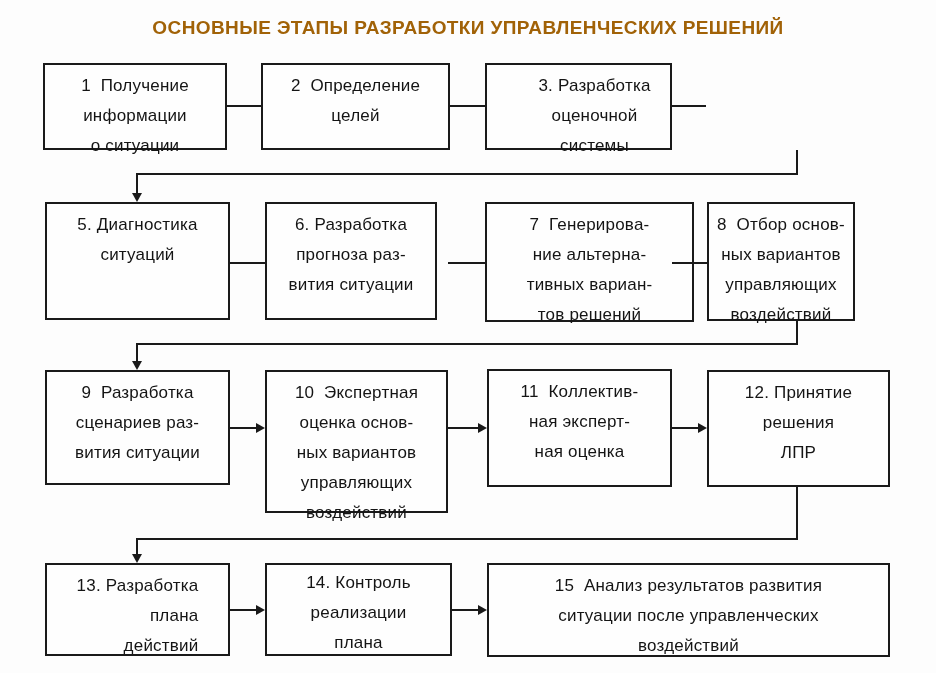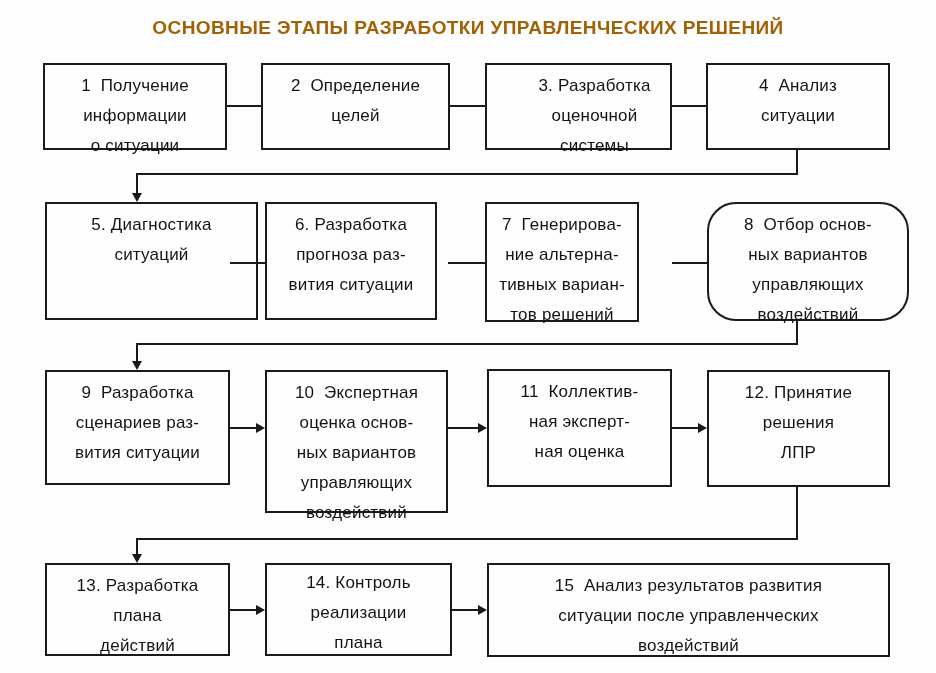--- a/index.html
+++ b/index.html
@@ -19,29 +19,29 @@
   }
   .box-text{
     white-space:pre-line;font-size:17px;line-height:30px;padding-top:6px;
     letter-spacing:0.2px;
   }
   
   .b1{left:43px;top:63px;width:184px;height:87px;}
   .b2{left:261px;top:63px;width:189px;height:87px;}
   .b3{left:485px;top:63px;width:187px;height:87px;padding-left:32px;}
   .b4{left:706px;top:63px;width:184px;height:87px;}
-  .b5{left:45px;top:202px;width:213px;height:118px;}
+  .b5{left:45px;top:202px;width:185px;height:118px;}
   .b6{left:265px;top:202px;width:172px;height:118px;}
-  .b7{left:485px;top:202px;width:154px;height:120px;}
-  .b8{left:707px;top:202px;width:202px;height:119px;border-radius:29px;}
+  .b7{left:485px;top:202px;width:209px;height:120px;}
+  .b8{left:707px;top:202px;width:148px;height:119px;}
   .b9{left:45px;top:370px;width:185px;height:115px;}
   .b10{left:265px;top:370px;width:183px;height:143px;}
   .b11{left:487px;top:369px;width:185px;height:118px;}
   .b12{left:707px;top:370px;width:183px;height:117px;}
-  .b13{left:45px;top:563px;width:185px;height:93px;}
+  .b13{left:45px;top:563px;width:185px;height:93px;text-align:right;}
   .b14{left:265px;top:563px;width:187px;height:93px;align-items:center;}
   .b15{left:487px;top:563px;width:403px;height:94px;}
   
   .hline{position:absolute;height:2px;background:#1a1a1a;}
   .vline{position:absolute;width:2px;background:#1a1a1a;}
   .arr-right{position:absolute;width:0;height:0;
     border-top:5px solid transparent;border-bottom:5px solid transparent;
     border-left:9px solid #1a1a1a;}
   .arr-down{position:absolute;width:0;height:0;
     border-left:5px solid transparent;border-right:5px solid transparent;
@@ -60,24 +60,20 @@
 о ситуации</div>
   </div>
   <div class="box b2">
     <div class="box-text">2&nbsp; Определение
 целей</div>
   </div>
   <div class="box b3">
     <div class="box-text">3. Разработка
 оценочной
 системы</div>
-  </div>
-  <div class="box b4">
-    <div class="box-text">4&nbsp; Анализ
-ситуации</div>
   </div>
 
   <div class="box b5">
     <div class="box-text">5. Диагностика
 ситуаций</div>
   </div>
   <div class="box b6">
     <div class="box-text">6. Разработка
 прогноза раз-
 вития ситуации</div>

